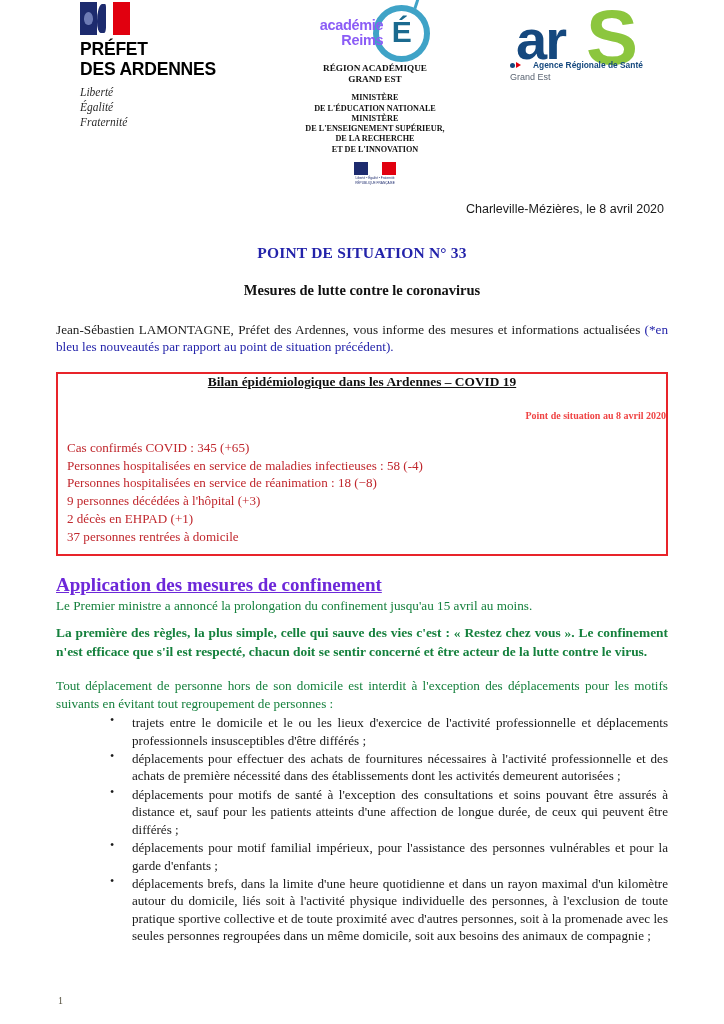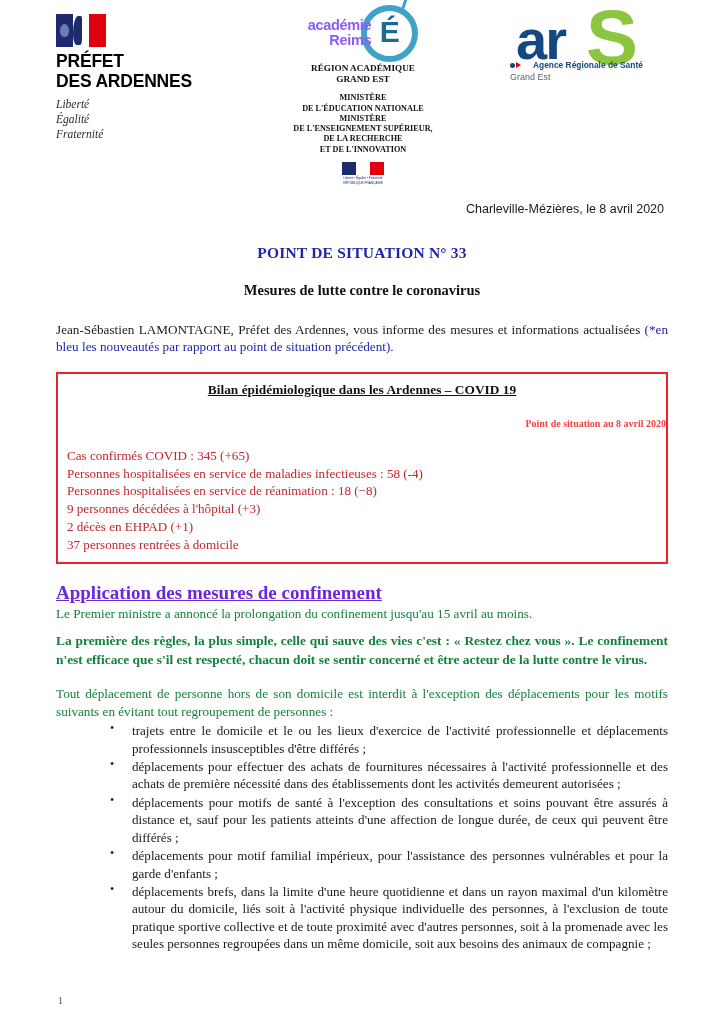--- a/index.html
+++ b/index.html
@@ -28,21 +28,22 @@
     position: relative;
     height: 180px;
     display: flex;
     align-items: flex-start;
     justify-content: space-between;
   }
 
   
   .prefet {
     width: 170px;
-    padding-top: 14px;
+    padding-top: 2px;
+    margin-left: 24px;
   }
   .flag {
     width: 50px;
     height: 33px;
     display: flex;
     margin-bottom: 5px;
   }
   .flag .band {
     flex: 1 1 33.33%;
     height: 100%;
@@ -266,21 +267,21 @@
     line-height: 1.32;
     text-align: justify;
     color: #1a1a1a;
   }
   .intro .blue { color: #2323aa; }
 
   
   .redbox {
     margin-top: 16px;
     border: 2px solid #e8242a;
-    padding: 8px 0 8px 0;
+    padding: 0 0 8px 0;
   }
   .rb-title {
     text-align: center;
     font-weight: bold;
     font-size: 13.4px;
     color: #111111;
     text-decoration: underline;
   }
   .rb-date {
     text-align: right;

